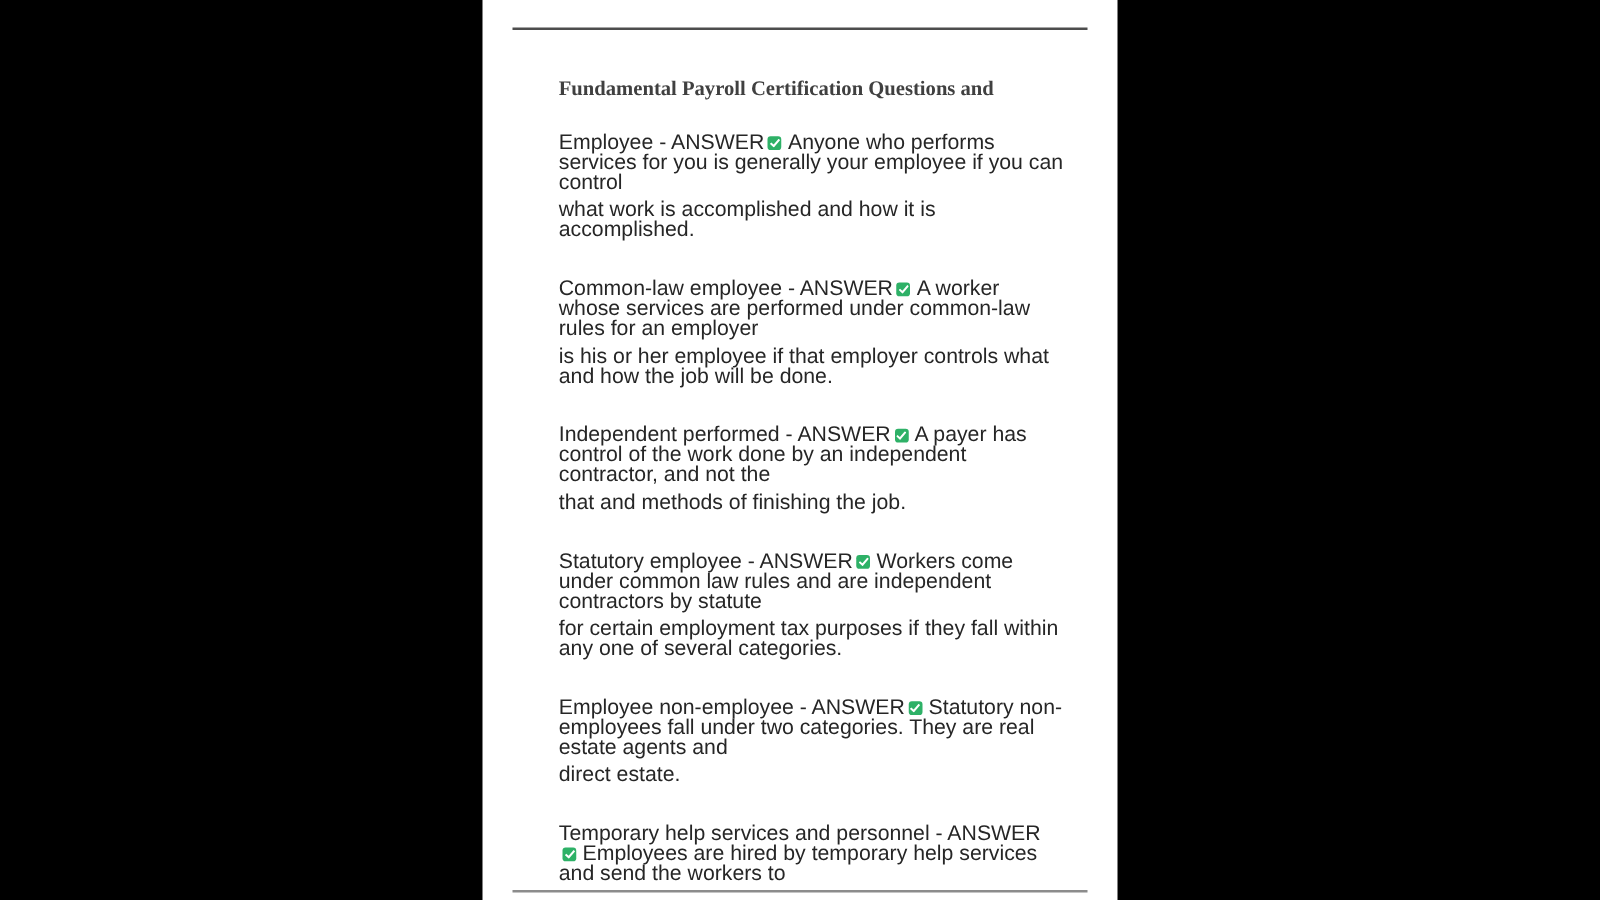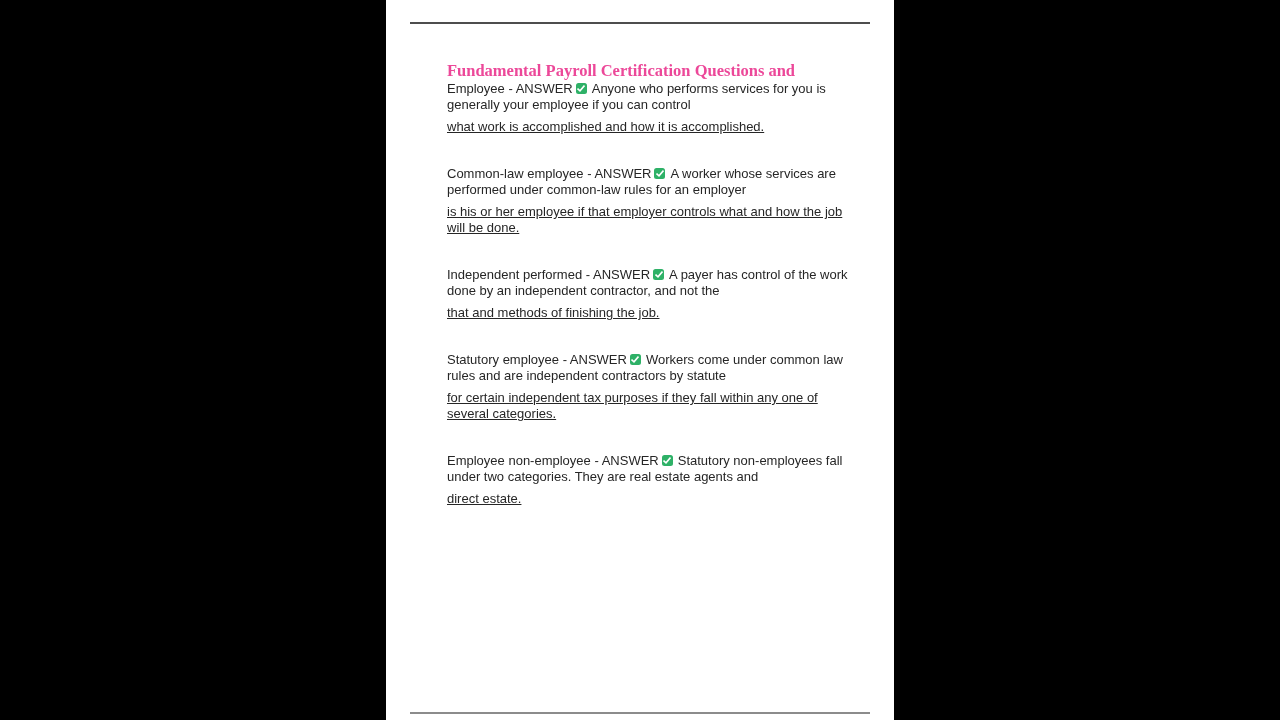--- a/index.html
+++ b/index.html
@@ -37,33 +37,33 @@
     position: absolute;
     left: 61px;
     top: 60px;
     width: 404px;
   }
   .doc-title {
     font-family: "Liberation Serif", serif;
     font-weight: bold;
     font-size: 16.5px;
     line-height: 21px;
-    color: #ec4899;
-    margin: 0 0 0 0;
+    color: #404040;
+    margin: 0 0 25px 0;
     white-space: nowrap;
   }
   .qa-block { margin: 0 0 31px 0; }
   .qa-block:last-child { margin-bottom: 0; }
   .para {
-    font-size: 13px;
+    font-size: 17px;
     line-height: 16px;
     color: #262626;
     margin: 0 0 6px 0;
   }
-  .para:last-child { margin-bottom: 0; text-decoration: underline; }
+  .para:last-child { margin-bottom: 0; }
   .check {
     display: inline-block;
     width: 11px;
     height: 11px;
     background: #2eb167;
     border-radius: 2.5px;
     vertical-align: -1px;
     margin: 0 5px 0 3px;
     position: relative;
   }
@@ -106,26 +106,32 @@
     <p class="para"><span>Independent performed</span><span> - </span><span>ANSWER</span><span class="check"><svg width="8" height="7" viewBox="0 0 8 7">
                   <polyline points="0.5,3.5 3,5.8 7.5,0.5" fill="none" stroke="#ffffff" stroke-width="1.6"></polyline>
                 </svg></span><span>A payer has control of the work done by an independent contractor, and not the</span></p>
     <p class="para">that and methods of finishing the job.</p>
   </div>
 
   <div class="qa-block">
     <p class="para"><span>Statutory employee</span><span> - </span><span>ANSWER</span><span class="check"><svg width="8" height="7" viewBox="0 0 8 7">
                   <polyline points="0.5,3.5 3,5.8 7.5,0.5" fill="none" stroke="#ffffff" stroke-width="1.6"></polyline>
                 </svg></span><span>Workers come under common law rules and are independent contractors by statute</span></p>
-    <p class="para">for certain independent tax purposes if they fall within any one of several categories.</p>
+    <p class="para">for certain employment tax purposes if they fall within any one of several categories.</p>
   </div>
 
   <div class="qa-block">
     <p class="para"><span>Employee non-employee</span><span> - </span><span>ANSWER</span><span class="check"><svg width="8" height="7" viewBox="0 0 8 7">
                   <polyline points="0.5,3.5 3,5.8 7.5,0.5" fill="none" stroke="#ffffff" stroke-width="1.6"></polyline>
                 </svg></span><span>Statutory non-employees fall under two categories. They are real estate agents and</span></p>
     <p class="para">direct estate.</p>
   </div>
 
+  <div class="qa-block">
+    <p class="para"><span>Temporary help services and personnel</span><span> - </span><span>ANSWER</span><span class="check"><svg width="8" height="7" viewBox="0 0 8 7">
+                  <polyline points="0.5,3.5 3,5.8 7.5,0.5" fill="none" stroke="#ffffff" stroke-width="1.6"></polyline>
+                </svg></span><span>Employees are hired by temporary help services and send the workers to</span></p>
+
+  </div>
 </div>
     </div>
   </div>
 </div>
 
 </body></html>

